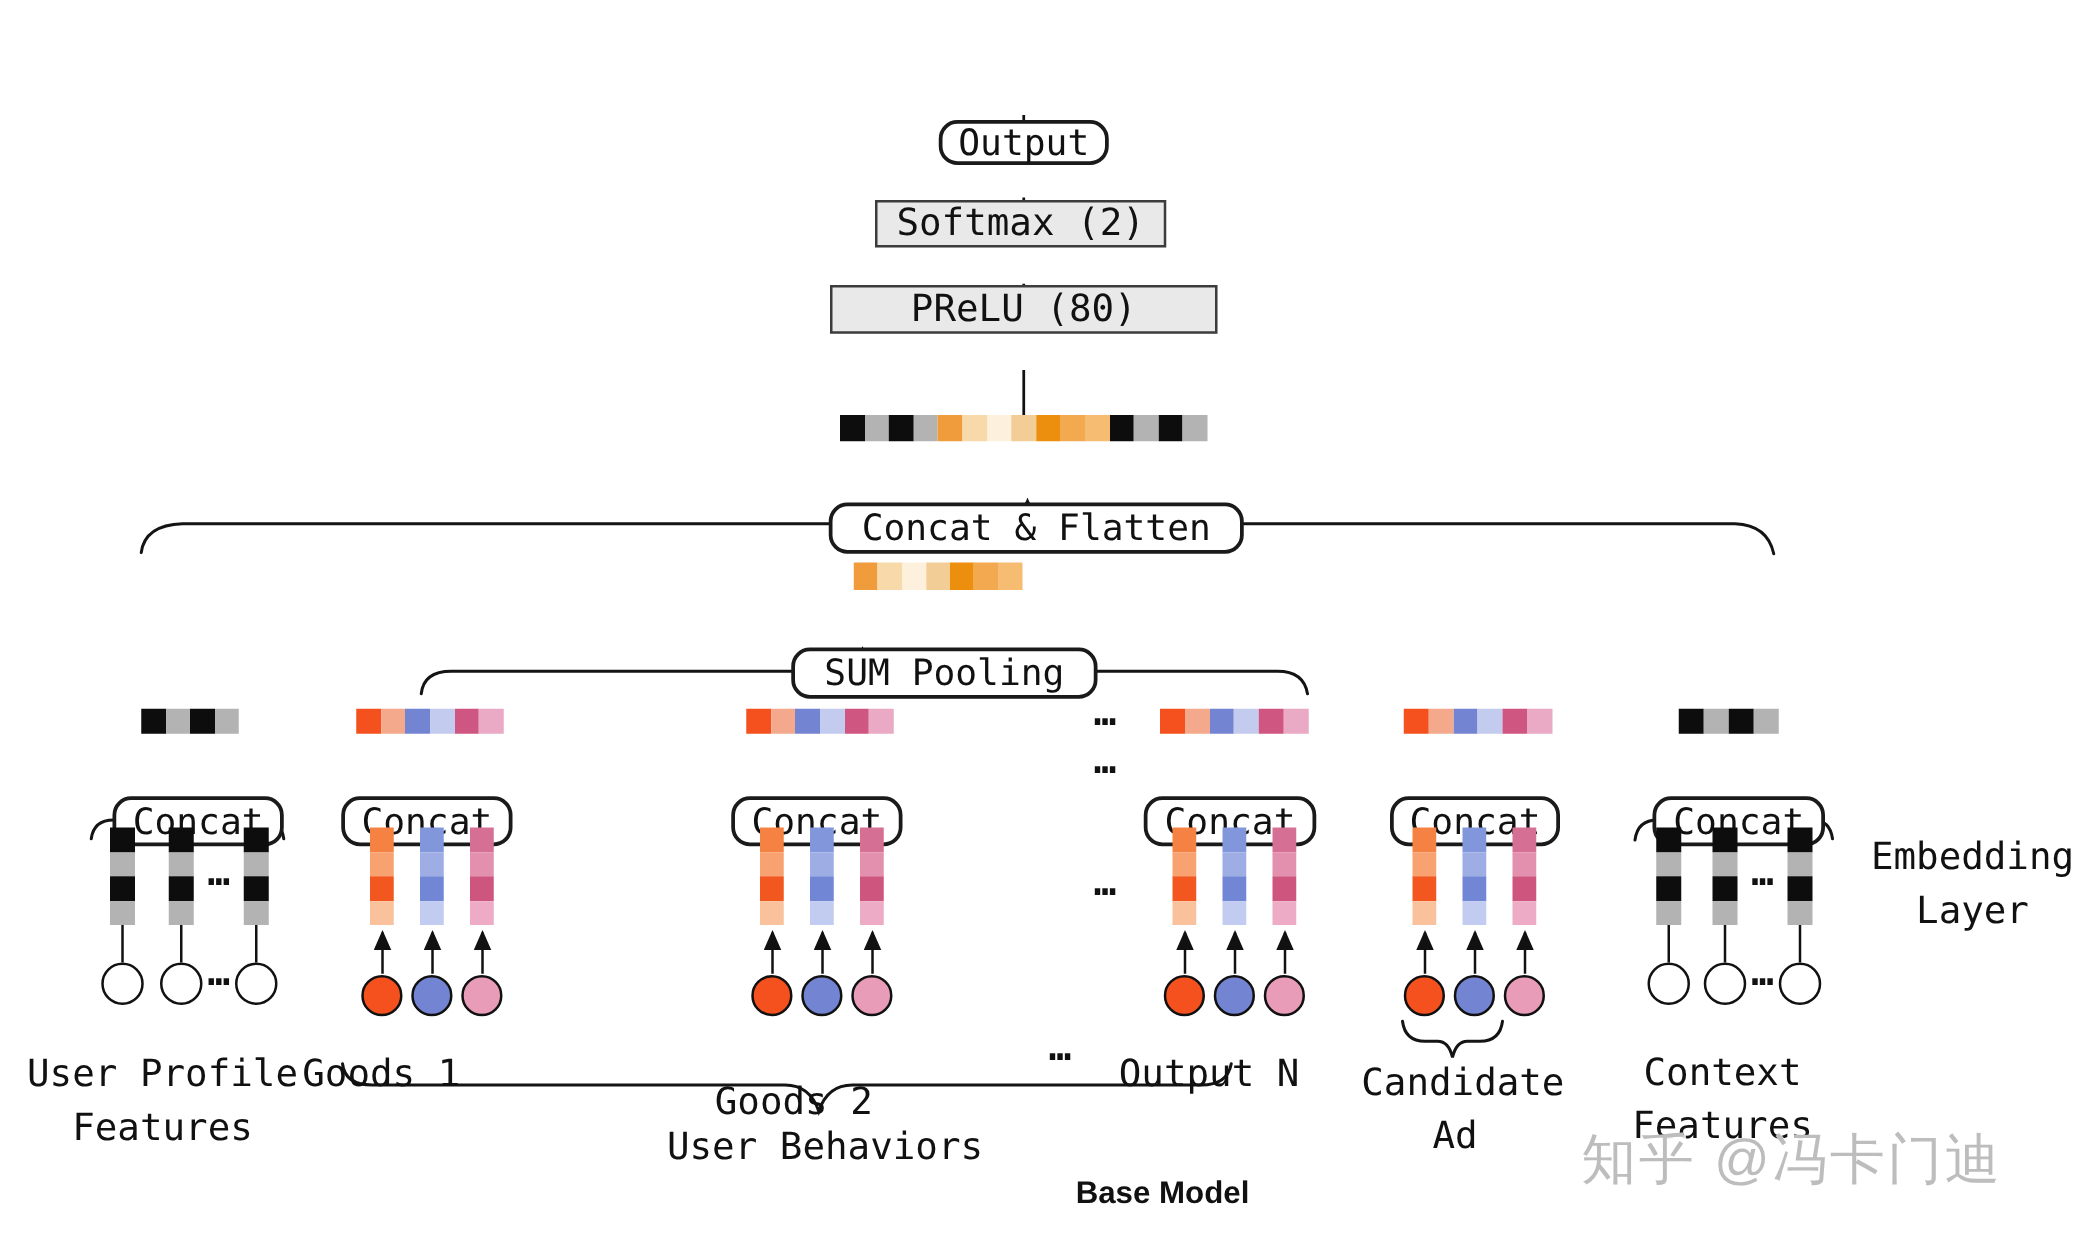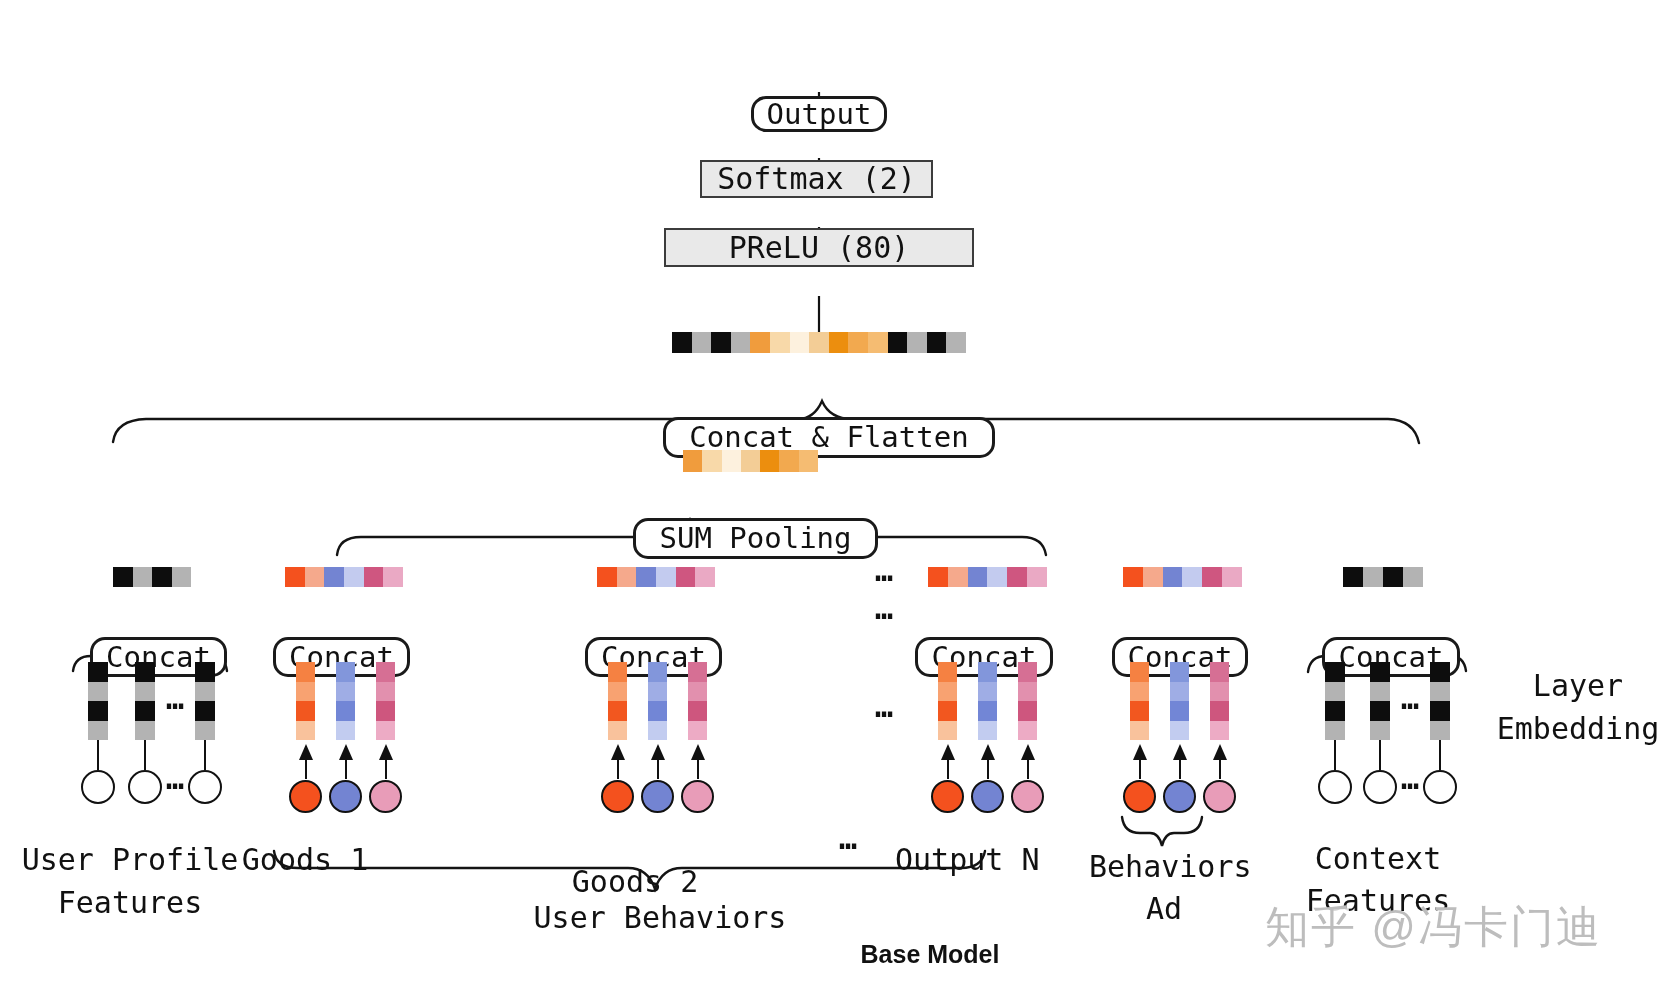--- a/index.html
+++ b/index.html
@@ -109,21 +109,21 @@
       <div style="flex: 1 1 0%; background: rgb(253, 241, 222);"></div>
       <div style="flex: 1 1 0%; background: rgb(243, 205, 150);"></div>
       <div style="flex: 1 1 0%; background: rgb(236, 142, 14);"></div>
       <div style="flex: 1 1 0%; background: rgb(242, 169, 79);"></div>
       <div style="flex: 1 1 0%; background: rgb(245, 188, 114);"></div>
       <div style="flex: 1 1 0%; background: rgb(13, 13, 13);"></div>
       <div style="flex: 1 1 0%; background: rgb(179, 179, 179);"></div>
       <div style="flex: 1 1 0%; background: rgb(13, 13, 13);"></div>
       <div style="flex: 1 1 0%; background: rgb(179, 179, 179);"></div>
     </div>
-  <div class="box pill" style="left:663px; top:377px; width:332px; height:41px;">
+  <div class="box pill" style="left:663px; top:362px; width:332px; height:41px;">
     <span>Concat &amp; Flatten</span>
   </div>
 
   <div class="hbar" style="left:683px; top:450px; width:135px; height:22px;">
       <div style="flex: 1 1 0%; background: rgb(240, 156, 61);"></div>
       <div style="flex: 1 1 0%; background: rgb(248, 217, 169);"></div>
       <div style="flex: 1 1 0%; background: rgb(253, 241, 222);"></div>
       <div style="flex: 1 1 0%; background: rgb(243, 205, 150);"></div>
       <div style="flex: 1 1 0%; background: rgb(236, 142, 14);"></div>
       <div style="flex: 1 1 0%; background: rgb(242, 169, 79);"></div>
@@ -305,21 +305,21 @@
   <div class="vbar" style="left:1210px; top:662px; width:19px; height:78px;">
       <div style="flex: 1 1 0%; background: rgb(214, 111, 148);"></div>
       <div style="flex: 1 1 0%; background: rgb(226, 144, 174);"></div>
       <div style="flex: 1 1 0%; background: rgb(206, 86, 126);"></div>
       <div style="flex: 1 1 0%; background: rgb(237, 171, 197);"></div>
     </div>
   <div class="circle colored" style="left: 1123px; top: 780px; background: rgb(244, 81, 30);"></div>
   <div class="circle colored" style="left: 1163px; top: 780px; background: rgb(115, 132, 210);"></div>
   <div class="circle colored" style="left: 1203px; top: 780px; background: rgb(232, 156, 184);"></div>
   <div class="lbl" style="left:1089px; top:846px; width:150px; line-height:42px;">
-    <span style="display:block">Behaviors</span>
+    <span style="display:block">Candidate</span>
     <span style="display:block">Ad</span>
   </div>
 
   <div class="hbar" style="left:1343px; top:567px; width:80px; height:20px;">
       <div style="flex: 1 1 0%; background: rgb(13, 13, 13);"></div>
       <div style="flex: 1 1 0%; background: rgb(179, 179, 179);"></div>
       <div style="flex: 1 1 0%; background: rgb(13, 13, 13);"></div>
       <div style="flex: 1 1 0%; background: rgb(179, 179, 179);"></div>
     </div>
   <div class="box pill" style="left:1322px; top:597px; width:138px; height:40px;">
@@ -347,21 +347,21 @@
   <div class="circle" style="left: 1318px; top: 770px; background: rgb(255, 255, 255);"></div>
   <div class="circle" style="left: 1363px; top: 770px; background: rgb(255, 255, 255);"></div>
   <div class="circle" style="left: 1423px; top: 770px; background: rgb(255, 255, 255);"></div>
   <span class="dots" style="left:1390px; top:764px;">…</span>
   <div class="lbl" style="left:1303px; top:838px; width:150px; line-height:42px;">
     <span style="display:block">Context</span>
     <span style="display:block">Features</span>
   </div>
 
   <div class="lbl" style="left:1482px; top:664px; width:192px;">
+    <span style="display:block">Embedding</span>
     <span style="display:block">Layer</span>
-    <span style="display:block">Embedding</span>
   </div>
 
   <div class="title-lbl" style="left:810px; top:940px; width:240px;">Base Model</div>
 
   <div class="watermark" style="left:1265px; top:898px;">知乎 @冯卡门迪</div>
 
 </div>
 
 </body></html>

